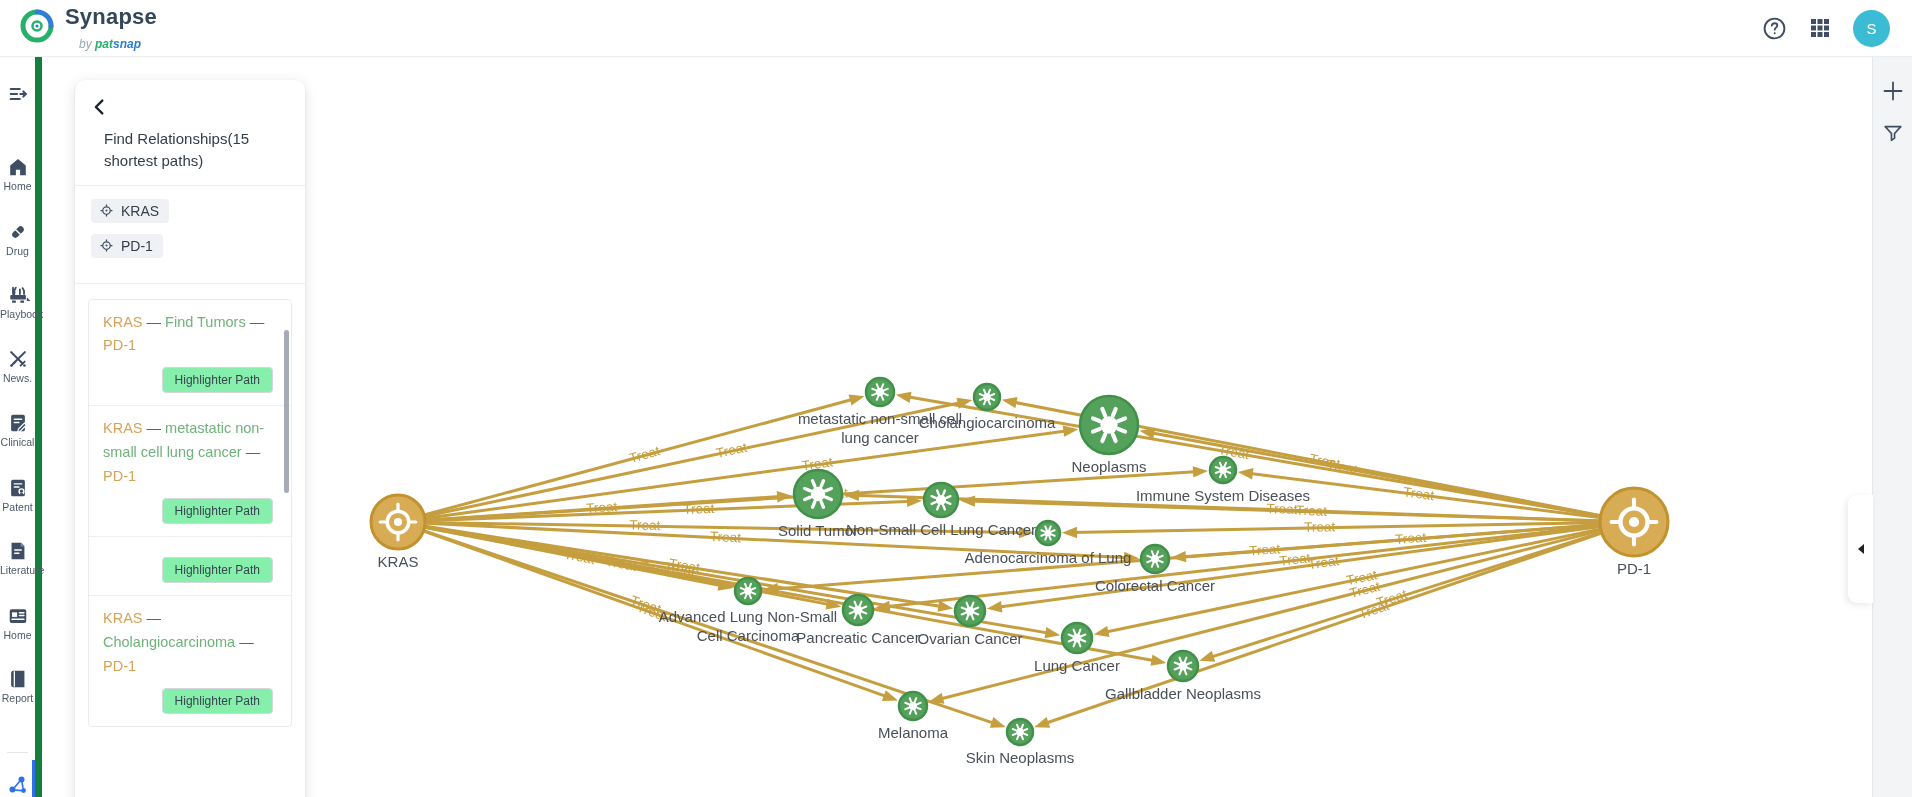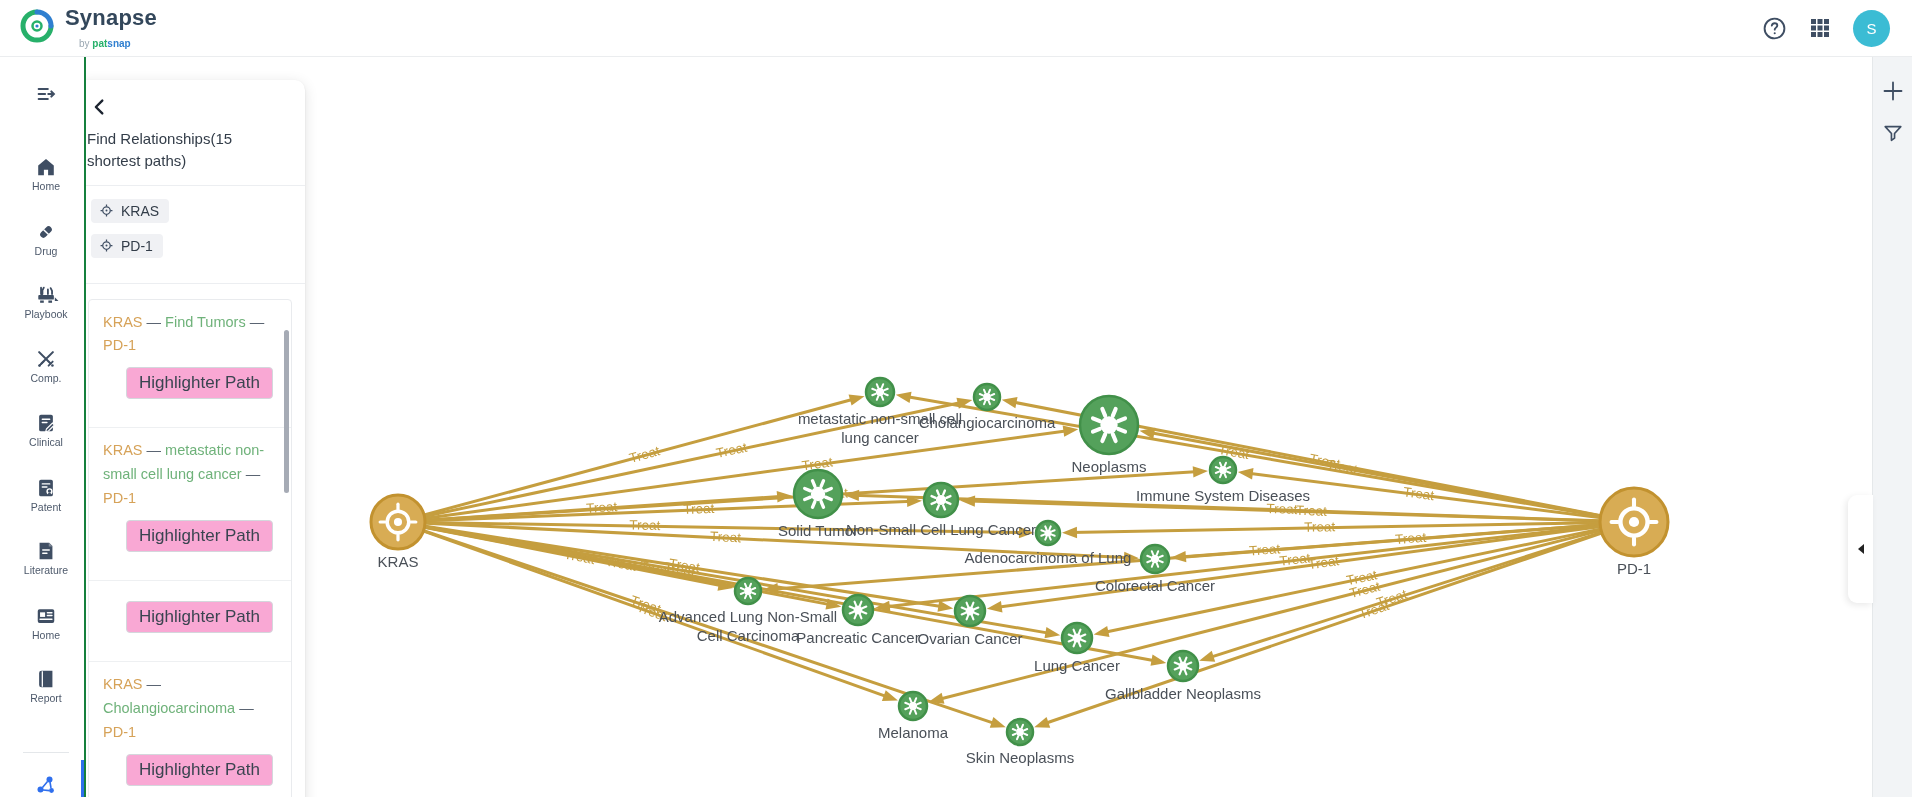--- a/index.html
+++ b/index.html
@@ -10,59 +10,59 @@
     font-family:"Liberation Sans","DejaVu Sans",sans-serif;
     color:#33404e;
   }
   
   .topbar{position:absolute;top:0;left:0;right:0;height:57px;background:#fff;
     border-bottom:1px solid #ebedef;z-index:30;display:flex;align-items:center;
     justify-content:space-between;padding:0 22px 0 18px;}
   .logo{display:flex;align-items:center;gap:9px;}
   .logo-texts{display:flex;flex-direction:column;line-height:1;}
   .logo-name{font-size:22px;font-weight:600;color:#33475b;letter-spacing:.2px;}
-  .logo-sub{font-size:10px;margin-top:10px;margin-left:14px;}
+  .logo-sub{font-size:12px;margin-top:10px;margin-left:14px;font-style:italic;}
   .logo-sub .by{color:#9aa7b2;}
   .logo-sub .pat{color:#27b06a;font-weight:700;}
   .logo-sub .snap{color:#2f7fd0;font-weight:700;}
   .topbar-right{display:flex;align-items:center;gap:20px;}
   .tb-icon{width:26px;height:26px;display:flex;align-items:center;justify-content:center;cursor:pointer;}
   .avatar{width:37px;height:37px;border-radius:50%;background:#3bbcd4;color:#fff;
     display:flex;align-items:center;justify-content:center;font-size:15px;font-weight:500;cursor:pointer;}
   
-  .rail{position:absolute;top:57px;left:8px;bottom:0;width:78px;background:#fff;
-    border-right:2px solid #15803d;z-index:25;}
+  .rail{position:absolute;top:57px;left:0;bottom:0;width:42px;background:#fff;
+    border-right:7px solid #15803d;z-index:25;}
   .rail-collapse{position:absolute;top:26px;left:50%;transform:translateX(-50%);cursor:pointer;}
   .rail-item{position:absolute;left:0;width:100%;text-align:center;cursor:pointer;}
   .rail-icon{display:block;margin:0 auto;width:22px;height:22px;}
   .rail-label{display:block;font-size:10.5px;color:#4d596b;margin-top:2px;}
   .rail-divider{position:absolute;top:695px;left:20%;width:60%;height:1px;background:#e4e7ea;}
   .rail-active{position:absolute;top:716px;left:50%;transform:translateX(-50%);cursor:pointer;}
   .rail-accent{position:absolute;top:703px;right:0;width:3px;height:37px;background:#2f6fed;}
   
   .panel{position:absolute;left:75px;top:80px;width:230px;height:745px;background:#fff;
     border-radius:10px;box-shadow:0 1px 2px rgba(0,0,0,.10),0 3px 14px rgba(0,0,0,.12);
     z-index:15;padding:12px 0 0 0;}
   .panel-back{margin:4px 0 0 14px;width:22px;height:22px;cursor:pointer;}
-  .panel-title{margin:10px 16px 0 12px;font-size:15px;color:#333d49;line-height:1.45;}
+  .panel-title{margin:10px 16px 0 29px;font-size:15px;color:#333d49;line-height:1.45;}
   .panel-div{margin-top:13px;height:1px;background:#eceef1;}
   .chips{padding:13px 16px 12px 16px;display:flex;flex-direction:column;align-items:flex-start;gap:11px;}
   .chip{display:flex;align-items:center;gap:7px;background:#f0f1f4;border-radius:4px;
     padding:4px 10px 4px 8px;font-size:14px;color:#333d49;cursor:pointer;}
   .path-box{margin:15px 13px 0 13px;border:1px solid #e9ebee;border-radius:4px;position:relative;background:#fff;}
   .path-head{padding:11px 14px;font-size:14.5px;font-weight:700;color:#2f3a46;background:#fafbfc;
     border-bottom:1px solid #e9ebee;border-radius:4px 4px 0 0;}
   .path-item{padding:11px 18px 12px 14px;border-bottom:1px solid #eef0f2;cursor:pointer;}
   .path-item:last-child{border-bottom:none;}
   .path-text{font-size:14.5px;line-height:1.65;}
   .seg-gene{color:#d6a258;}
   .seg-disease{color:#6fb27a;}
   .seg-sep{color:#5a6472;}
-  .hl-btn{display:block;margin:9px 0 16px auto;background:#f9a8d4;border:1px solid #d4d7dc;
-    border-radius:4px;font-size:17px;color:#3a4450;padding:5px 12px;cursor:pointer;
+  .hl-btn{display:block;margin:9px 0 0 auto;background:#86efac;border:1px solid #d4d7dc;
+    border-radius:4px;font-size:12px;color:#3a4450;padding:5px 12px;cursor:pointer;
     font-family:"Liberation Sans","DejaVu Sans",sans-serif;}
   .list-scrollbar{position:absolute;right:2px;top:30px;width:5px;height:163px;background:#a6abb5;border-radius:3px;cursor:pointer;}
   
   #graph-svg{position:absolute;left:0;top:0;z-index:5;}
   
   .right-strip{position:absolute;top:57px;right:0;bottom:0;width:40px;background:#f2f4f6;
     border-left:1px solid #e5e8ea;z-index:12;display:flex;flex-direction:column;align-items:center;padding-top:22px;gap:18px;}
   .rs-icon{width:24px;height:24px;display:flex;align-items:center;justify-content:center;cursor:pointer;}
   .collapse-tab{position:absolute;top:495px;right:39px;width:25px;height:108px;background:#fff;
     border-radius:9px 0 0 9px;box-shadow:-2px 2px 7px rgba(0,0,0,.09);z-index:13;cursor:pointer;
@@ -520,21 +520,21 @@
           </svg></span>
         <span class="rail-label">Playbook</span>
       </div>
       <div class="rail-item" style="top: 291px;">
         <span class="rail-icon"><svg width="22" height="22" viewBox="0 0 24 24" stroke="#3f4e63" stroke-width="2.3" fill="none" stroke-linecap="round">
             <path d="M4.5 4.5 17 17M19.5 4.5 7 17"></path>
             <path d="M14.8 19.3l4.5-4.5M4.7 19.3l4.6-4.5" stroke-width="2"></path>
             <circle cx="19" cy="19" r="1.4" fill="#3f4e63" stroke="none"></circle>
             <circle cx="5" cy="19" r="1.4" fill="#3f4e63" stroke="none"></circle>
           </svg></span>
-        <span class="rail-label">Comp.</span>
+        <span class="rail-label">News.</span>
       </div>
       <div class="rail-item" style="top: 355px;">
         <span class="rail-icon"><svg width="22" height="22" viewBox="0 0 24 24" fill="#3f4e63">
             <rect x="4.5" y="3" width="15" height="18" rx="2"></rect>
             <path d="M8 8h8M8 11.5h5" stroke="#fff" stroke-width="1.6" stroke-linecap="round"></path>
             <path d="M12.5 18.5 19 12l2.2 2.2-6.5 6.5-3 .8Z" stroke="#fff" stroke-width="1.3"></path>
           </svg></span>
         <span class="rail-label">Clinical</span>
       </div>
       <div class="rail-item" style="top: 420px;">

